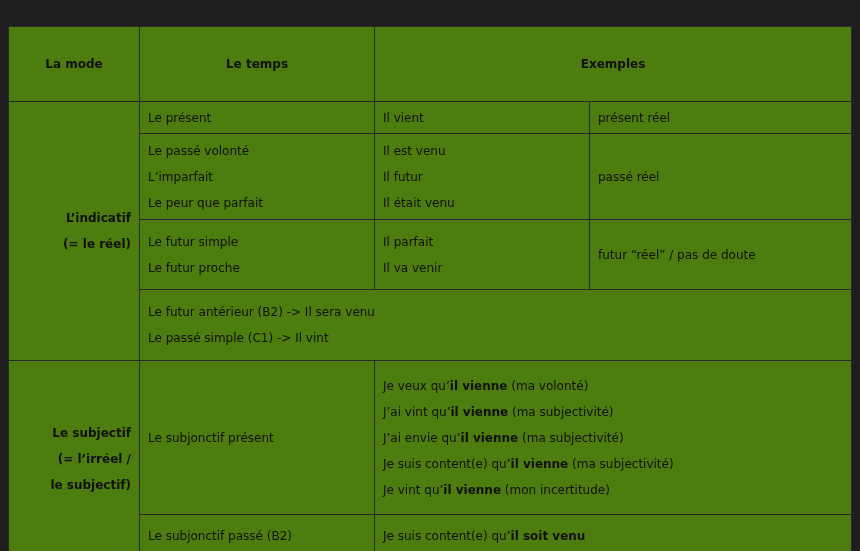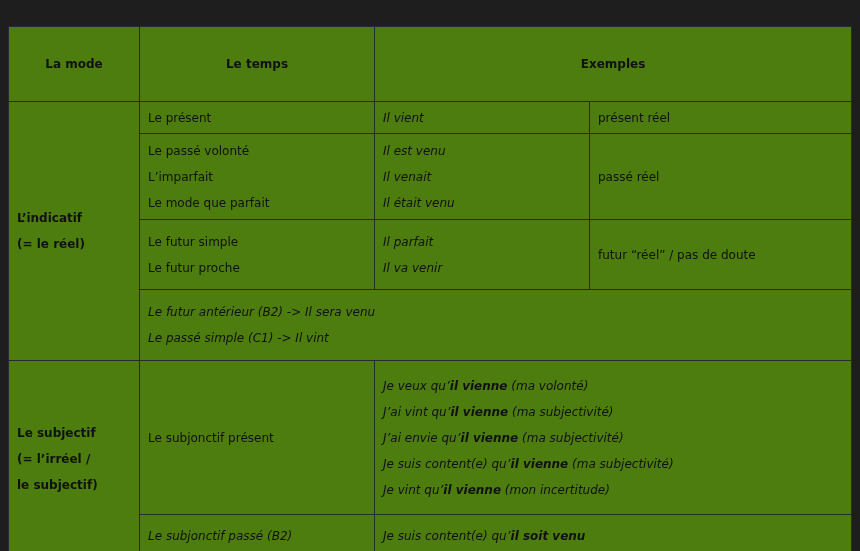--- a/index.html
+++ b/index.html
@@ -24,22 +24,22 @@
     font-size: 12px;
     table-layout: fixed;
   }
   table.grammar td, table.grammar th {
     border: 1.5px solid #2a2a2a;
     padding: 0 8px;
     vertical-align: middle;
     line-height: 26px;
   }
   th { font-weight: bold; text-align: center; }
-  .mode { font-weight: bold; text-align: left; line-height: 26px; }
-  .it { font-style: italic; }
+  .mode { font-weight: bold; text-align: right; line-height: 26px; }
+  .it { }
   .line { display: block; white-space: nowrap; }
   b { font-weight: bold; }
 </style>
 </head>
 <body>
 
 <div class="frame"></div>
 
 <table class="grammar">
   <colgroup>
@@ -66,25 +66,25 @@
     <td class="it">
           <span class="line">Il vient</span>
         </td>
     <td>présent réel</td>
   </tr>
 
   <tr style="height:86px">
     <td>
       <span class="line">Le passé volonté</span>
       <span class="line">L’imparfait</span>
-      <span class="line">Le mode que parfait</span>
+      <span class="line">Le peur que parfait</span>
     </td>
     <td class="it">
       <span class="line">Il est venu</span>
-      <span class="line">Il venait</span>
+      <span class="line">Il futur</span>
       <span class="line">Il était venu</span>
     </td>
     <td>passé réel</td>
   </tr>
 
   <tr style="height:70px">
     <td>
       <span class="line">Le futur simple</span>
       <span class="line">Le futur proche</span>
     </td>

